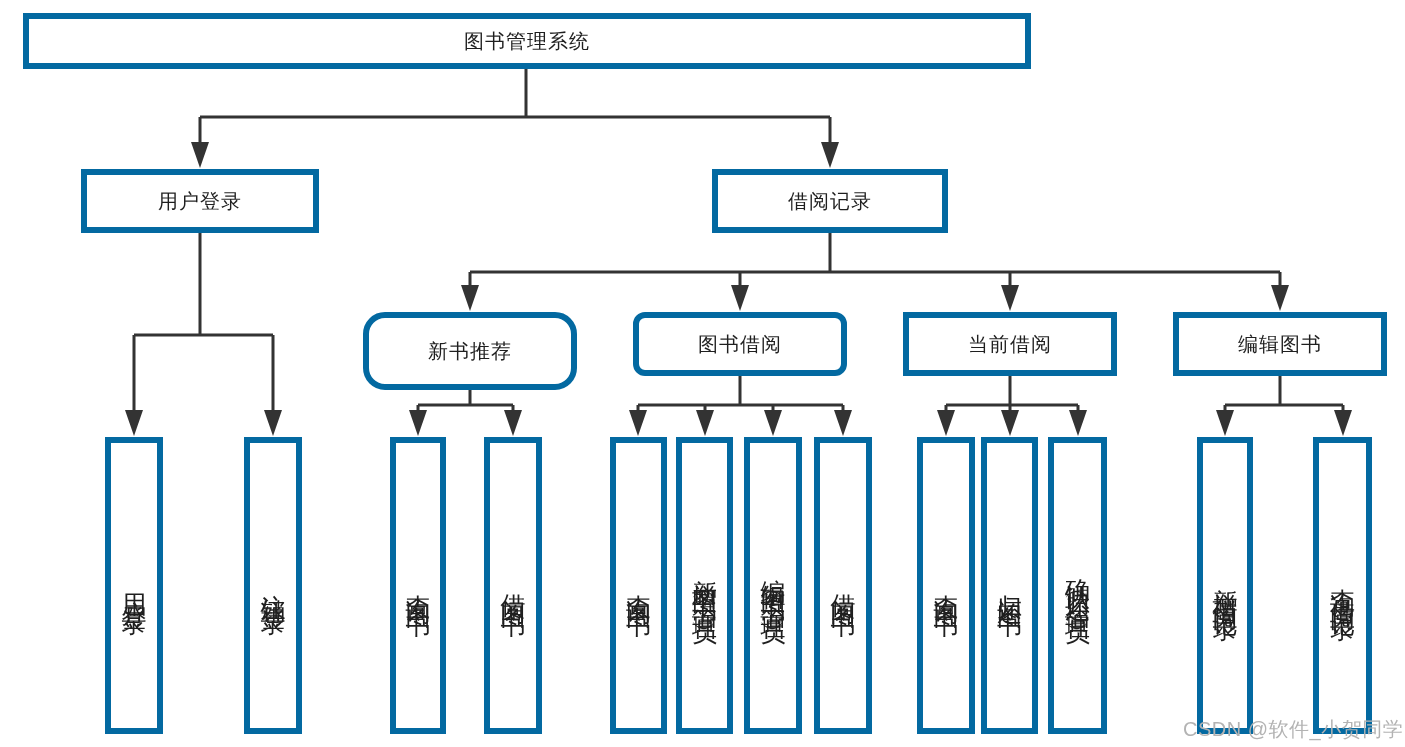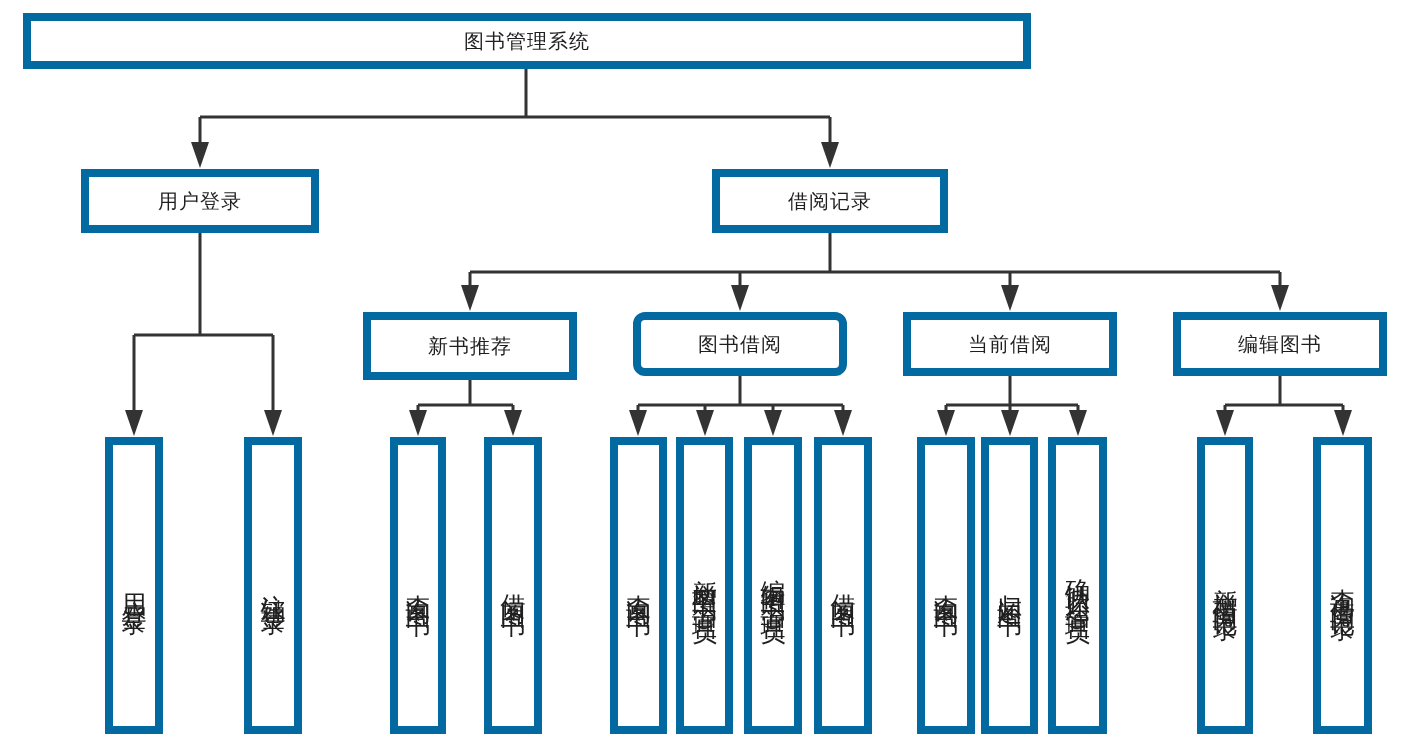--- a/index.html
+++ b/index.html
@@ -19,21 +19,21 @@
     position: absolute;
     left: 0;
     top: 0;
     width: 1405px;
     height: 747px;
     pointer-events: none;
   }
   .node {
     position: absolute;
     box-sizing: border-box;
-    border: 8px solid #0369a1;
+    border: 6px solid #0369a1;
     background: #ffffff;
     display: flex;
     align-items: center;
     justify-content: center;
     color: #1f1f1f;
   }
   .node-h .label {
     font-size: 20px;
     letter-spacing: 1px;
     white-space: nowrap;
@@ -101,21 +101,21 @@
     <span class="label">图书管理系统</span>
   </div>
 
   <div class="node node-h" style="left:81px; top:169px; width:238px; height:64px;">
     <span class="label">用户登录</span>
   </div>
   <div class="node node-h" style="left:712px; top:169px; width:236px; height:64px;">
     <span class="label">借阅记录</span>
   </div>
 
-  <div class="node node-h" style="left:363px; top:312px; width:214px; height:68px;">
+  <div class="node node-h" style="left:363px; top:312px; width:214px; height:78px;border-radius:22px;">
     <span class="label">新书推荐</span>
   </div>
   <div class="node node-h" style="left:633px; top:312px; width:214px; height:64px;border-radius:12px;">
     <span class="label">图书借阅</span>
   </div>
   <div class="node node-h" style="left:903px; top:312px; width:214px; height:64px;">
     <span class="label">当前借阅</span>
   </div>
   <div class="node node-h" style="left:1173px; top:312px; width:214px; height:64px;">
     <span class="label">编辑图书</span>
@@ -158,14 +158,15 @@
     <span class="label">确认归还（管理员）</span>
   </div>
 
   <div class="node node-v" style="left:1197px; top:437px; width:56px; height:297px;">
     <span class="label">新增借阅记录</span>
   </div>
   <div class="node node-v" style="left:1313px; top:437px; width:59px; height:297px;">
     <span class="label">查询借阅记录</span>
   </div>
 
+  <div class="watermark">CSDN @软件_小贺同学</div>
 
 </div>
 
 </body></html>

